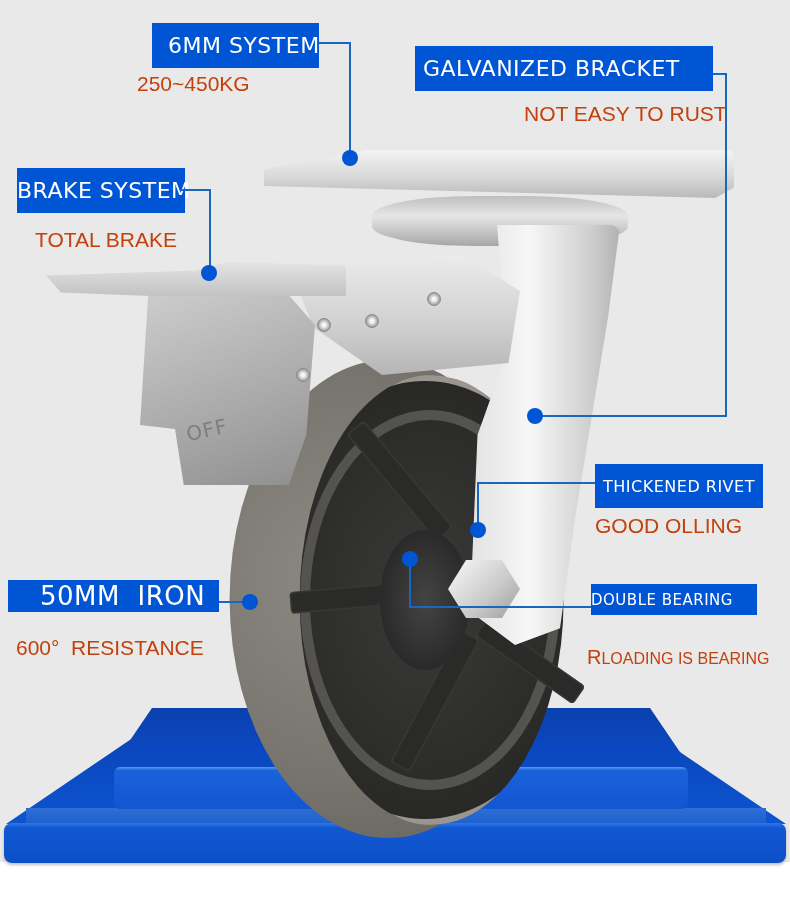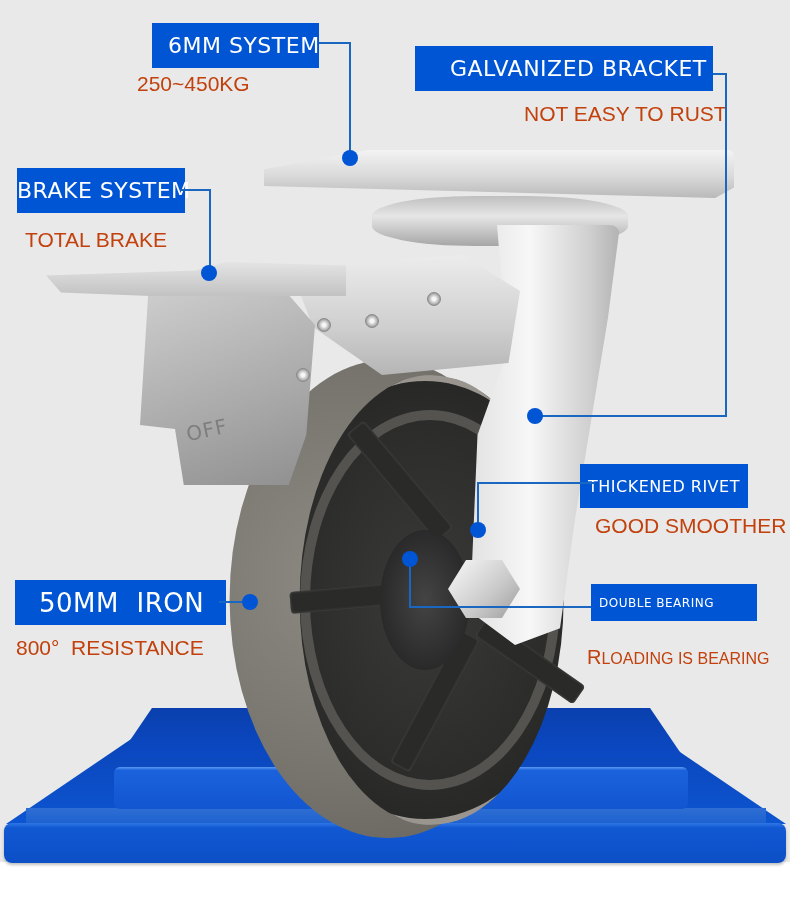--- a/index.html
+++ b/index.html
@@ -169,53 +169,53 @@
 </div>
 
 <div class="label" style="left:152px; top:23px; width:167px; height:45px; font-size:22px; padding-left:16px;">
   <span>6MM SYSTEM</span>
 </div>
 <div class="sub" style="left:137px; top:72px; font-size:21px;">250~450KG</div>
 <div class="line" style="left:319px; top:42px; width:31px; height:2px;"></div>
 <div class="line" style="left:349px; top:42px; width:2px; height:116px;"></div>
 <div class="dot" style="left:342px; top:150px;"></div>
 
-<div class="label" style="left:415px; top:46px; width:298px; height:45px; font-size:22px; padding-left:35px;">
+<div class="label" style="left:415px; top:46px; width:298px; height:45px; font-size:22px; padding-left:8px;">
   <span>GALVANIZED BRACKET</span>
 </div>
 <div class="sub" style="left:524px; top:102px; font-size:21px;">NOT EASY TO RUST</div>
 <div class="line" style="left:713px; top:73px; width:13px; height:2px;"></div>
 <div class="line" style="left:725px; top:73px; width:2px; height:343px;"></div>
 <div class="line" style="left:535px; top:415px; width:192px; height:2px;"></div>
 <div class="dot" style="left:527px; top:408px;"></div>
 
 <div class="label" style="left:17px; top:168px; width:168px; height:45px; font-size:22px; padding-left:0px; overflow:visible;">
   <span>BRAKE SYSTEM</span>
 </div>
-<div class="sub" style="left:25px; top:228px; font-size:21px;">TOTAL BRAKE</div>
+<div class="sub" style="left:35px; top:228px; font-size:21px;">TOTAL BRAKE</div>
 <div class="line" style="left:180px; top:189px; width:30px; height:2px;"></div>
 <div class="line" style="left:209px; top:189px; width:2px; height:80px;"></div>
 <div class="dot" style="left:201px; top:265px;"></div>
 
-<div class="label" style="left:580px; top:464px; width:168px; height:44px; font-size:16px; padding-left:8px;">
+<div class="label" style="left:595px; top:464px; width:168px; height:44px; font-size:16px; padding-left:8px;">
   <span>THICKENED RIVET</span>
 </div>
-<div class="sub" style="left:595px; top:514px; font-size:21px;">GOOD SMOOTHER</div>
+<div class="sub" style="left:595px; top:514px; font-size:21px;">GOOD OLLING</div>
 <div class="line" style="left:478px; top:482px; width:117px; height:2px;"></div>
 <div class="line" style="left:477px; top:482px; width:2px; height:48px;"></div>
 <div class="dot" style="left:470px; top:522px;"></div>
 
-<div class="label" style="left:15px; top:580px; width:211px; height:45px; font-size:26px; padding-left:24px;">
+<div class="label" style="left:8px; top:580px; width:211px; height:32px; font-size:26px; padding-left:32px;">
   <span style="white-space:pre;">50MM  IRON</span>
 </div>
-<div class="sub" style="left:16px; top:636px; font-size:21px; white-space:pre;">800°  RESISTANCE</div>
+<div class="sub" style="left:16px; top:636px; font-size:21px; white-space:pre;">600°  RESISTANCE</div>
 <div class="line" style="left:219px; top:601px; width:30px; height:2px;"></div>
 <div class="dot" style="left:242px; top:594px;"></div>
 
-<div class="label" style="left:591px; top:584px; width:166px; height:37px; font-size:12px; padding-left:8px;">
+<div class="label" style="left:591px; top:584px; width:166px; height:31px; font-size:15px; padding-left:0;">
   <span>DOUBLE BEARING</span>
 </div>
 <div class="sub" style="left:587px; top:646px; font-size:20px;">
   <span>R</span><span class="sc" style="white-space:pre;">LOADING </span><span class="sc">IS BEARING</span>
 </div>
 <div class="line" style="left:410px; top:606px; width:181px; height:2px;"></div>
 <div class="line" style="left:409px; top:558px; width:2px; height:50px;"></div>
 <div class="dot" style="left:402px; top:551px;"></div>
 
 </body></html>

